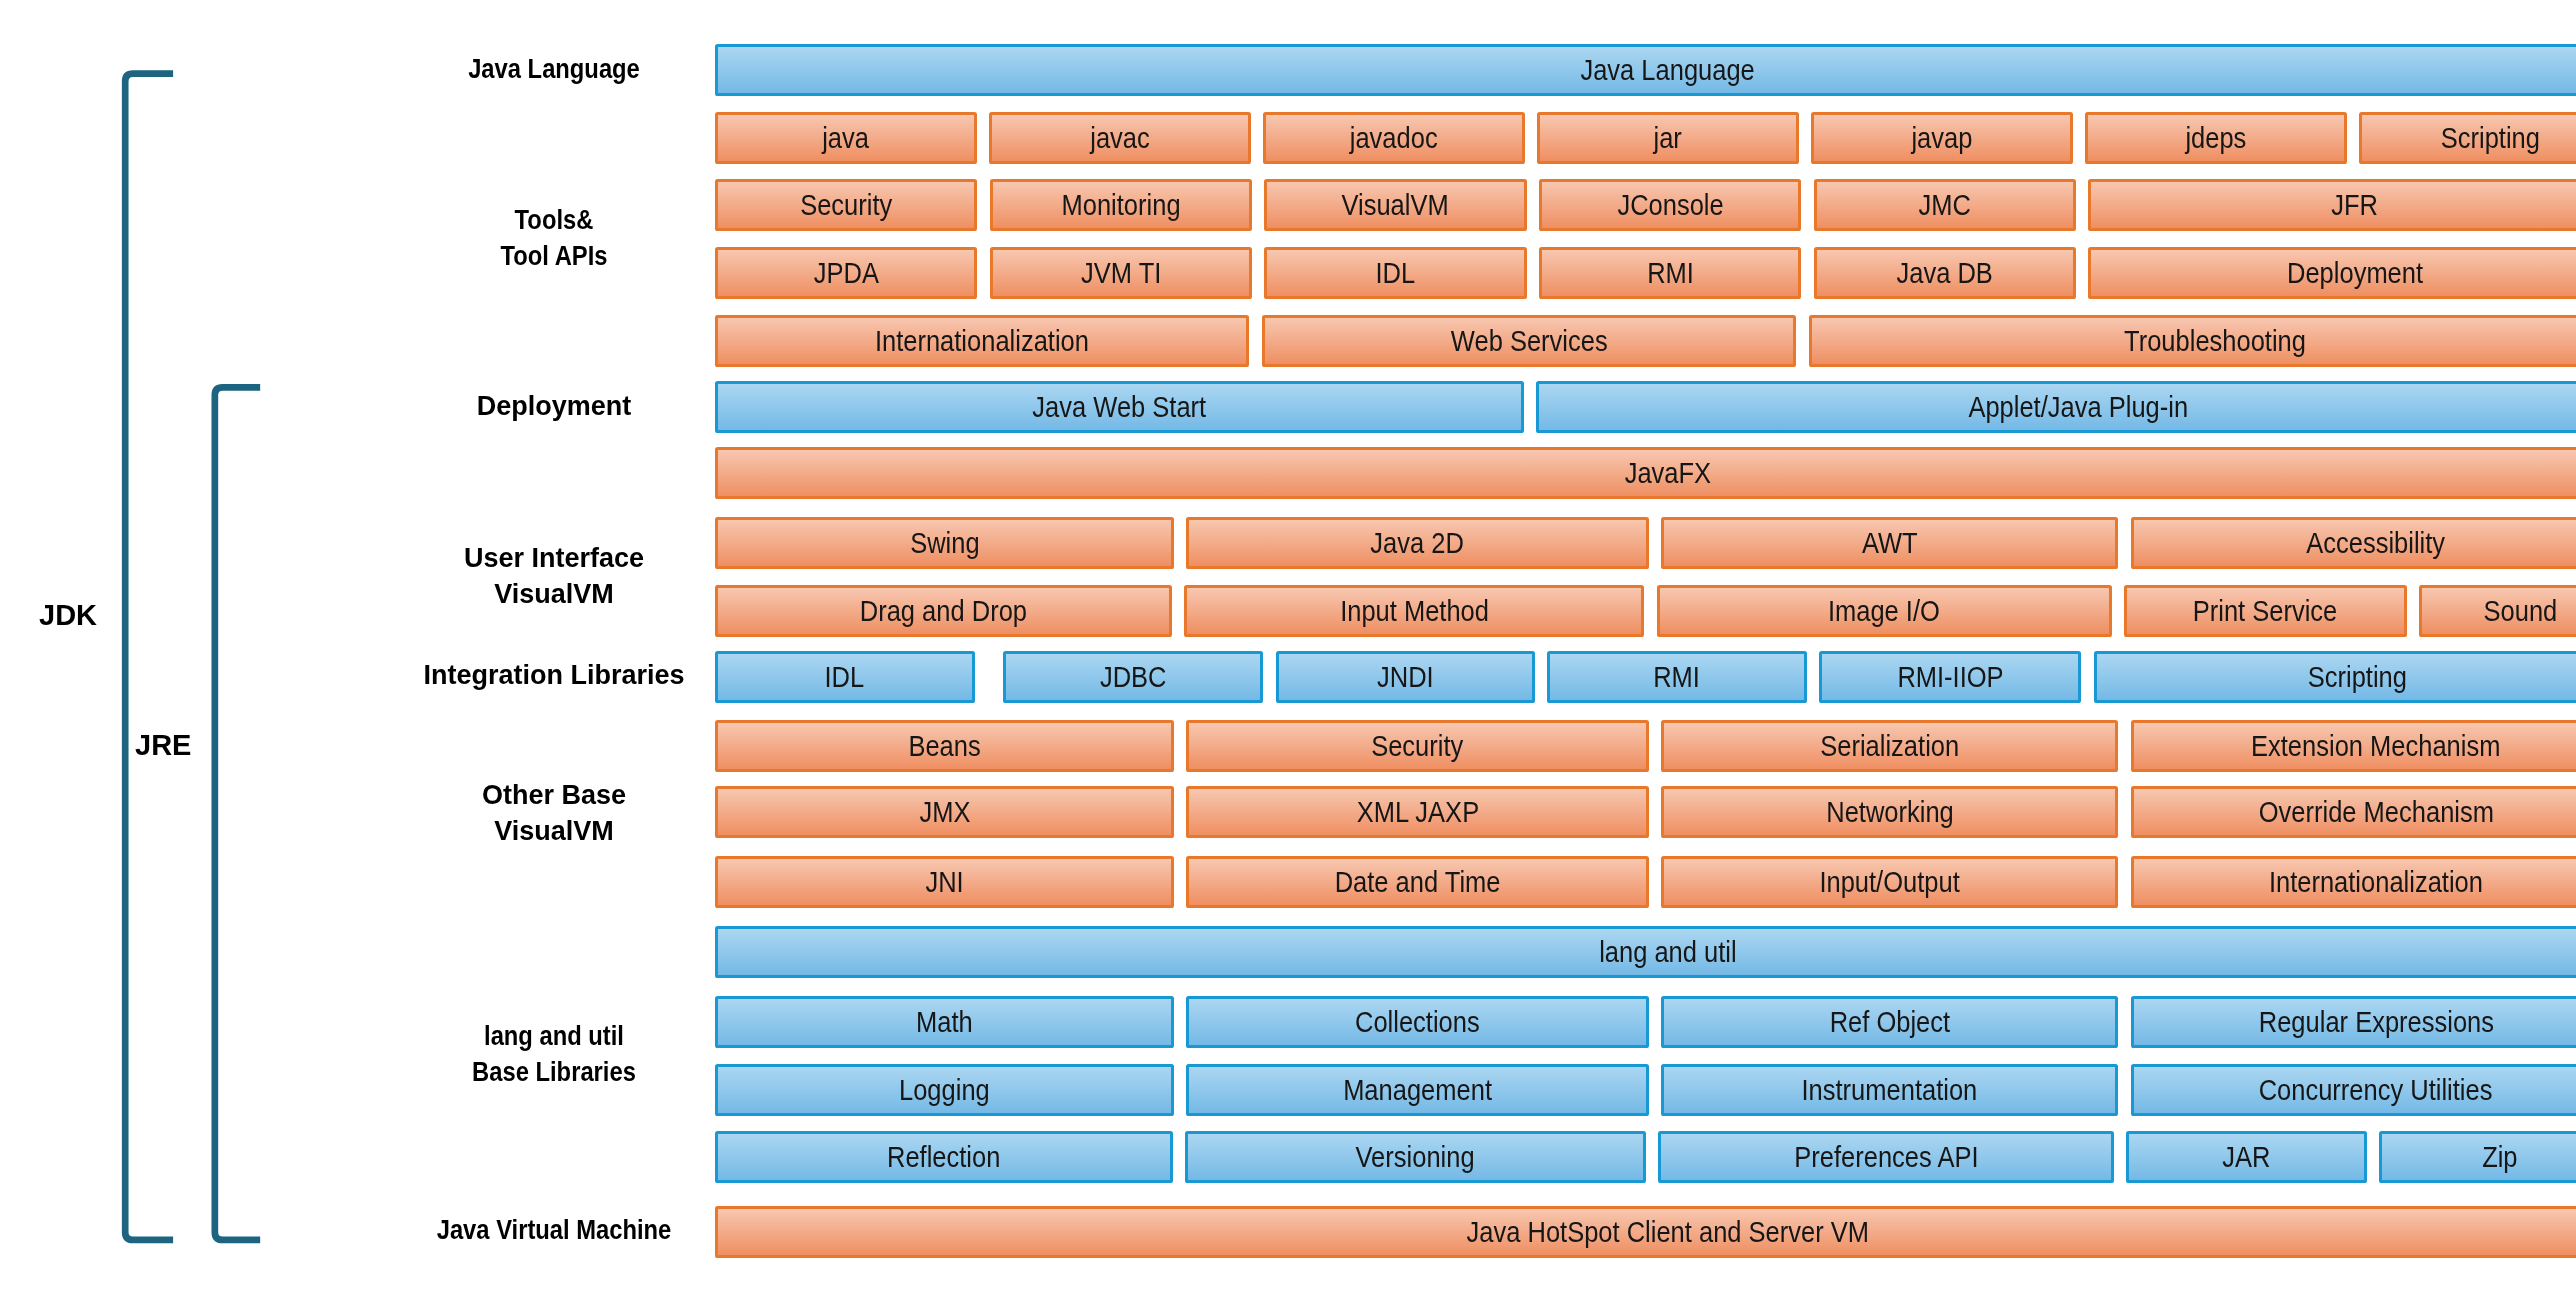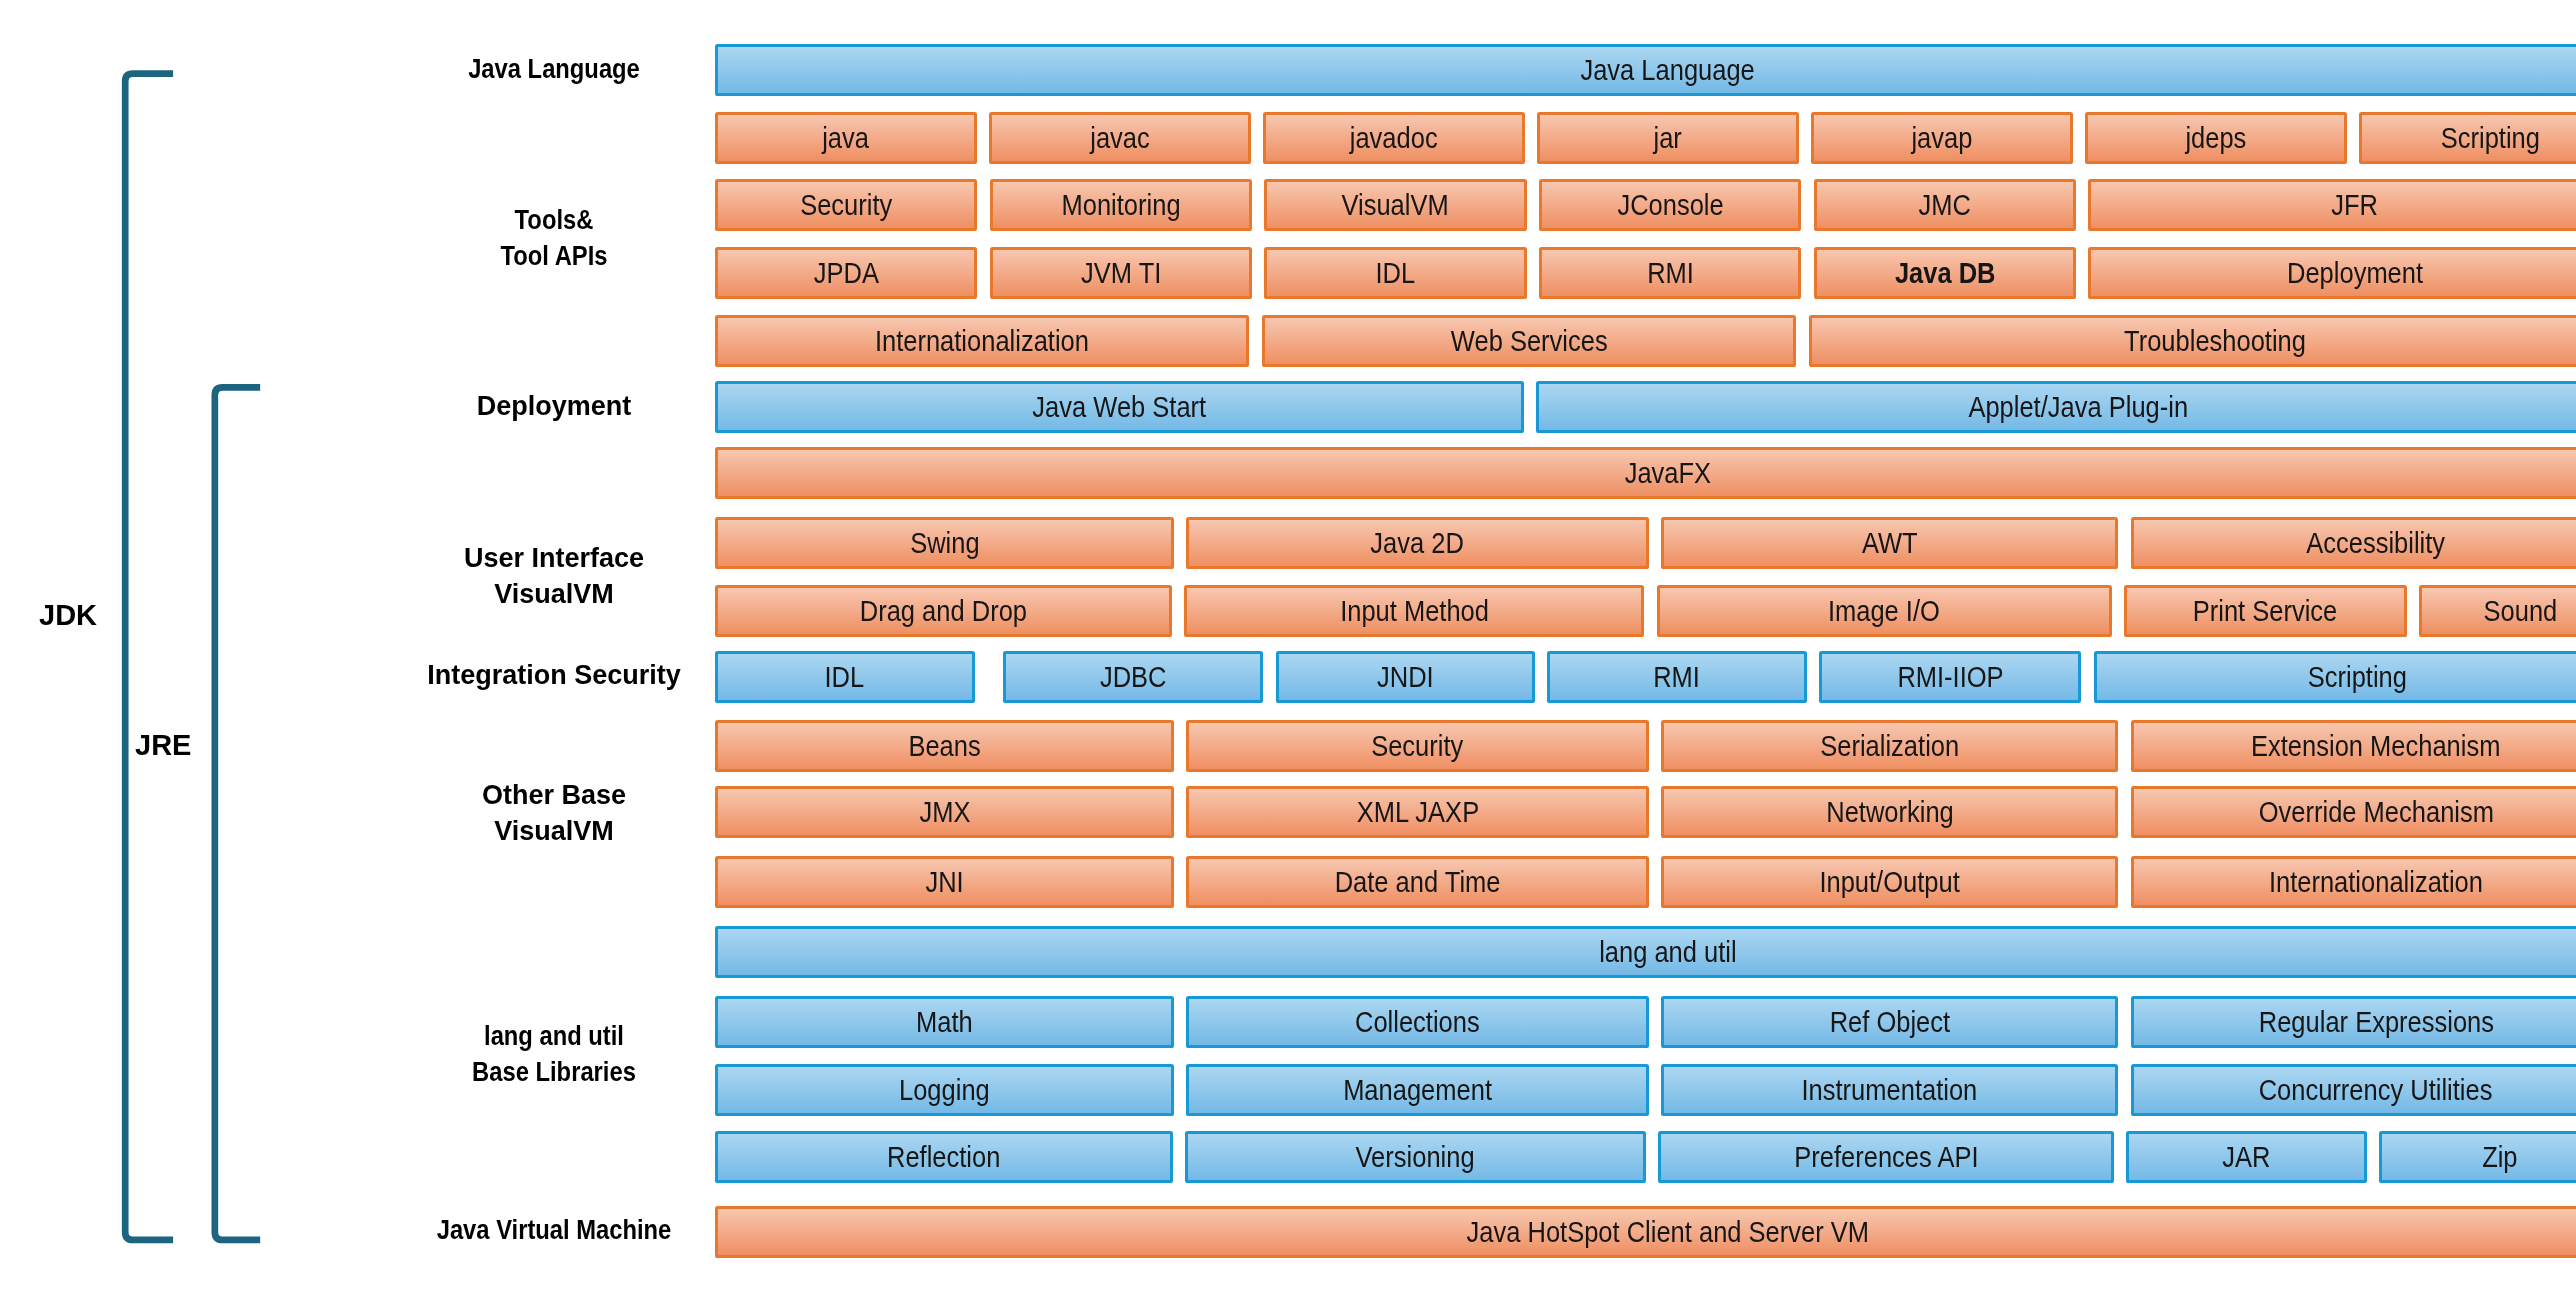--- a/index.html
+++ b/index.html
@@ -83,21 +83,21 @@
     <span>Tool APIs</span>
   </div>
   <div class="left-label wide" style="top:407px">
     <span>Deployment</span>
   </div>
   <div class="left-label wide" style="top:577px">
     <span>User Interface</span>
     <span>VisualVM</span>
   </div>
   <div class="left-label wide" style="top:676px">
-    <span>Integration Security</span>
+    <span>Integration Libraries</span>
   </div>
   <div class="left-label wide" style="top:814px">
     <span>Other Base</span>
     <span>VisualVM</span>
   </div>
   <div class="left-label narrow" style="top:1055px">
     <span>lang and util</span>
     <span>Base Libraries</span>
   </div>
   <div class="left-label narrow" style="top:1231px">
@@ -166,21 +166,21 @@
         </div>
         <div class="cell orange" style="flex-grow: 510;">
           <span>JVM TI</span>
         </div>
         <div class="cell orange" style="flex-grow: 510;">
           <span>IDL</span>
         </div>
         <div class="cell orange" style="flex-grow: 510;">
           <span>RMI</span>
         </div>
-        <div class="cell orange" style="flex-grow: 510; font-weight: bold;">
+        <div class="cell orange" style="flex-grow: 510;">
           <span>Java DB</span>
         </div>
         <div class="cell orange" style="flex-grow: 1048;">
           <span>Deployment</span>
         </div>
       </div>
       <div class="row" style="top: 315px;">
         <div class="cell orange" style="flex-grow: 1036;">
           <span>Internationalization</span>
         </div>

